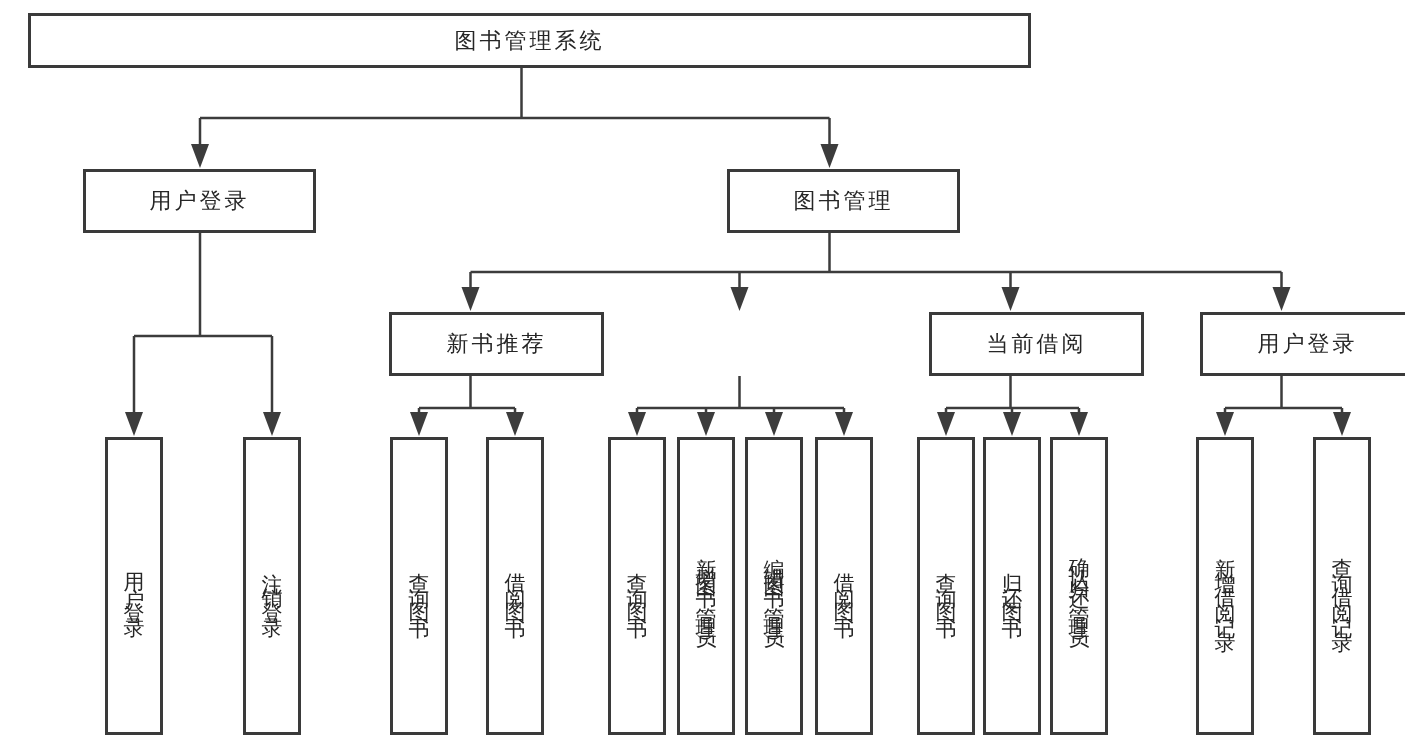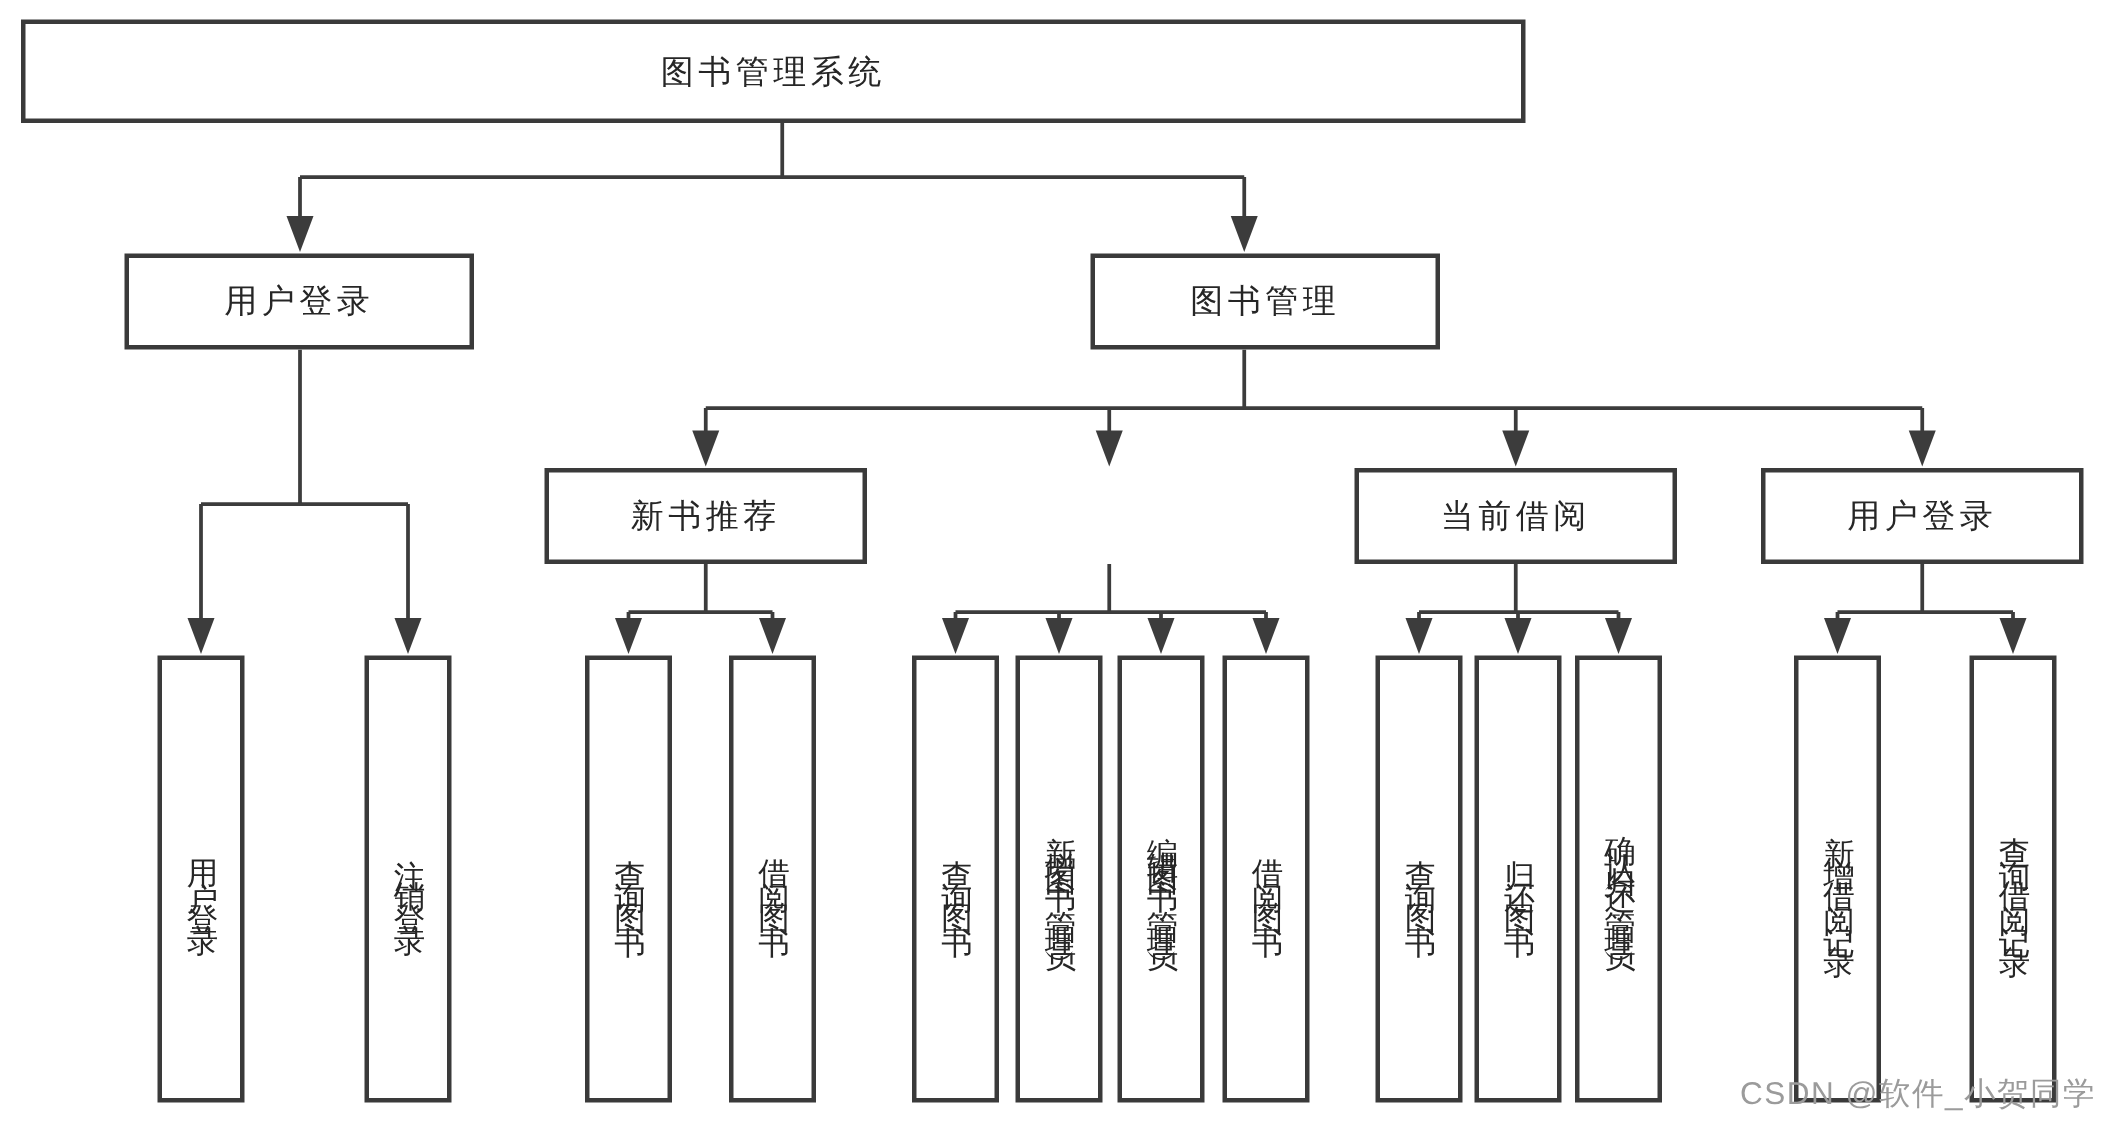--- a/index.html
+++ b/index.html
@@ -35,21 +35,21 @@
   .vbox {
     writing-mode: vertical-rl;
     text-orientation: mixed;
     font-size: 21px;
     letter-spacing: 15px;
     white-space: nowrap;
   }
   .vbox.long { letter-spacing: 10px; }
   
   .lvl2 { width: 233px; height: 64px; top: 169px; }
-  .lvl3 { width: 215px; height: 64px; top: 312px; }
+  .lvl3 { width: 215px; height: 64px; top: 312px; margin-left: 26px; }
   .lvl4 { width: 58px;  height: 298px; top: 437px; }
   .watermark {
     position: absolute;
     left: 1160px;
     top: 715px;
     font-size: 21px;
     letter-spacing: 1px;
     color: #9b9b9b;
     z-index: 5;
     white-space: nowrap;
@@ -84,21 +84,21 @@
       <polygon points="765,412 783,412 774,436"></polygon>
       <polygon points="835,412 853,412 844,436"></polygon>
       <polygon points="937,412 955,412 946,436"></polygon>
       <polygon points="1003,412 1021,412 1012,436"></polygon>
       <polygon points="1070,412 1088,412 1079,436"></polygon>
       <polygon points="1216,412 1234,412 1225,436"></polygon>
       <polygon points="1333,412 1351,412 1342,436"></polygon>
     </g>
   </svg>
 
-  <div class="box" style="left:14px; top:13px; width:1003px; height:69px;">图书管理系统</div>
+  <div class="box" style="left:28px; top:13px; width:1003px; height:55px;">图书管理系统</div>
 
   <div class="box lvl2" style="left:83px;">用户登录</div>
   <div class="box lvl2" style="left:713px;margin-left:14px;">图书管理</div>
 
   <div class="box lvl3" style="left:363px;">新书推荐</div>
   <div class="box lvl3" style="left:903px;">当前借阅</div>
   <div class="box lvl3" style="left:1174px;">用户登录</div>
 
   <div class="box vbox lvl4" style="left:105px;">用户登录</div>
   <div class="box vbox lvl4" style="left:243px;">注销登录</div>
@@ -111,15 +111,14 @@
   <div class="box vbox long lvl4" style="left:745px;">编辑图书（管理员）</div>
   <div class="box vbox lvl4" style="left:815px;">借阅图书</div>
 
   <div class="box vbox lvl4" style="left:917px;">查询图书</div>
   <div class="box vbox lvl4" style="left:983px;">归还图书</div>
   <div class="box vbox long lvl4" style="left:1050px;">确认归还（管理员）</div>
 
   <div class="box vbox lvl4" style="left:1196px;">新增借阅记录</div>
   <div class="box vbox lvl4" style="left:1313px;">查询借阅记录</div>
 
-  <div class="watermark">CSDN @软件_小贺同学</div>
 
 </div>
 
 </body></html>

